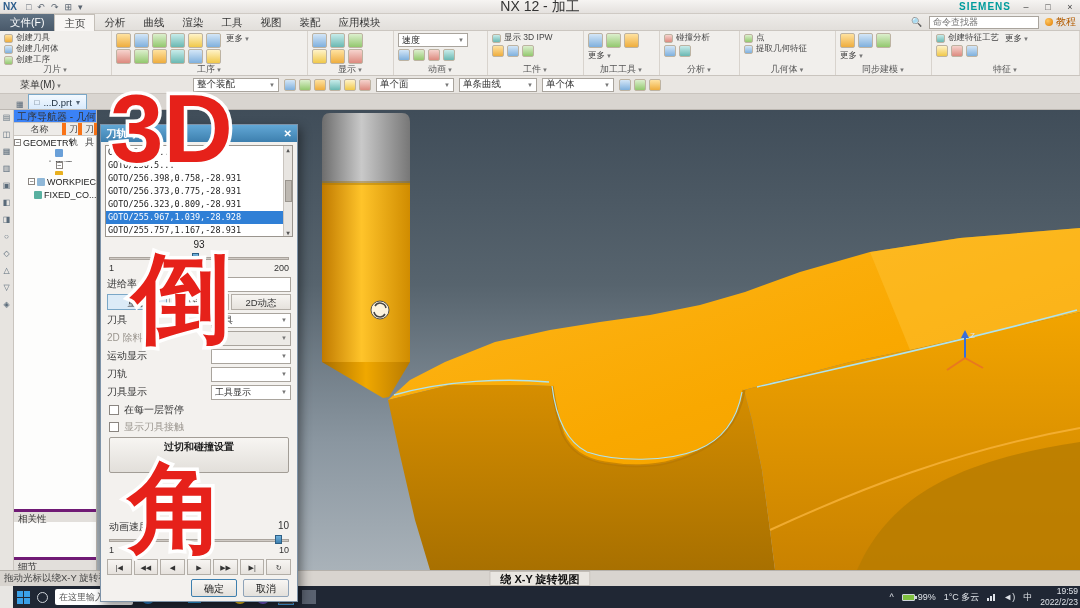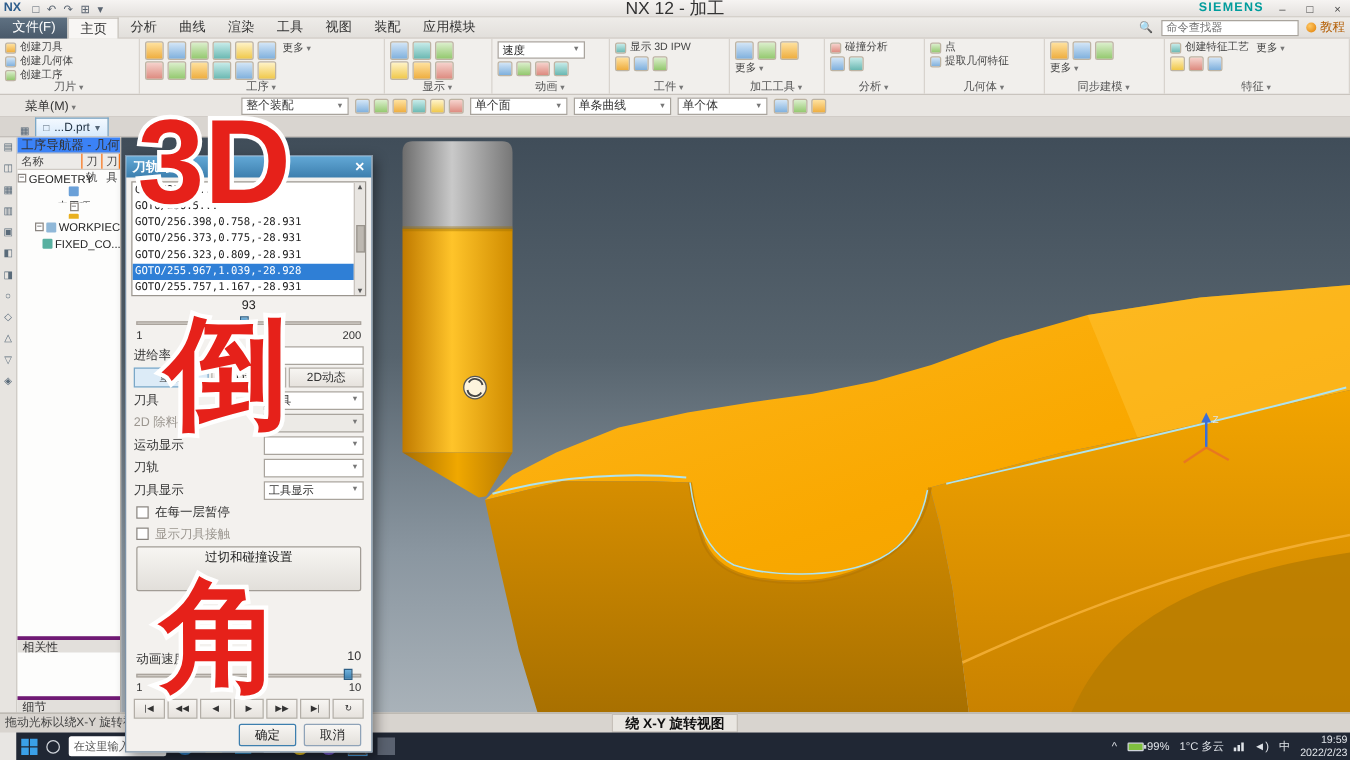--- a/index.html
+++ b/index.html
@@ -60,21 +60,21 @@
   .tiny{font-size:8px;color:#567;}
 
   
   #rail{left:0;top:110px;width:14px;height:460px;background:#e7e4e0;border-right:1px solid #c9c4be;display:flex;flex-direction:column;align-items:center;padding-top:4px;gap:9px;}
   .railic{font-size:8px;color:#5a6b7a;line-height:8px;}
 
   
   #navigator{left:14px;top:110px;width:83px;height:460px;background:#fdfdfc;border-right:1px solid #b9b4ae;display:flex;flex-direction:column;}
   #nav-title{height:13px;background:#3b82f6;font-size:10px;line-height:13px;padding-left:3px;color:#333;white-space:nowrap;overflow:hidden;border-bottom:1px solid #c9c4be;}
   #nav-cols{height:13px;background:#edebe8;border-bottom:1px solid #cfcac4;display:flex;font-size:9px;color:#444;}
-  #nav-cols span{padding-left:3px;border-right:1px solid #f97316;flex:0 0 auto;}
+  #nav-cols span{padding-left:3px;border-right:4px solid #f97316;flex:0 0 auto;text-align:center;}
   .trow{height:13px;display:flex;align-items:center;gap:2px;font-size:9px;color:#222;white-space:nowrap;overflow:hidden;}
   .trow .sq{width:8px;height:8px;border-radius:1px;flex:0 0 auto;}
   .exp{width:7px;height:7px;border:1px solid #8a8580;background:#fff;font-size:7px;line-height:5px;text-align:center;color:#333;flex:0 0 auto;}
   .ind1{padding-left:8px;flex-direction:column;} .ind2{padding-left:14px;} .ind3{padding-left:20px;}
   #nav-fill{flex:1;}
   .nav-sec{height:13px;background:#e2dfdb;border-top:3px solid #701a75;font-size:9.5px;line-height:13px;padding-left:4px;color:#333;margin-top:35px;}
 
   
   #viewport{left:97px;top:110px;width:983px;height:460px;background:linear-gradient(180deg,#404d59 0%,#57646e 38%,#8a96a0 72%,#a9b2b9 100%);}
   #viewport svg{display:block;}
@@ -132,21 +132,21 @@
   .ddrop{width:80px;height:15px;background:#fff;border:1px solid #a9a49d;display:flex;align-items:center;justify-content:space-between;font-size:9px;padding:0 3px;color:#333;flex:0 0 auto;}
   .ddrop.dis{background:#eceae6;color:#9b968f;}
   .dinput{flex:0 0 84px;height:15px;background:#fff;border:1px solid #a9a49d;}
   #dlg-tabs{display:flex;gap:2px;padding:1px 6px;height:18px;}
   .dtab{flex:1;font-size:9.5px;text-align:center;line-height:15px;border:1px solid #b3aea7;background:linear-gradient(#f7f5f2,#e6e2dd);color:#333;}
   .dtab.active{background:#dcebf7;border-color:#7aa7c7;}
   .chkrow{display:flex;align-items:center;gap:5px;padding:0 8px;height:17px;}
   .chk{width:10px;height:10px;background:#fff;border:1px solid #8a8580;}
   .chklabel{font-size:10px;color:#333;}
   .chklabel.dis{color:#9b968f;}
-  #gouge{margin:2px 8px;height:36px;background:linear-gradient(#f7f5f2,#e2dfda);border:1px solid #a29d96;border-radius:2px;font-size:10px;text-align:center;line-height:18px;color:#222;}
+  #gouge{margin:2px 8px;height:36px;background:linear-gradient(#f7f5f2,#e2dfda);border:1px solid #a29d96;border-radius:2px;font-size:10px;text-align:center;line-height:18px;color:#222;font-weight:bold;}
   #dlg-spacer{flex:1;}
   #anim-row{display:flex;justify-content:space-between;padding:0 8px;height:14px;font-size:10px;color:#333;}
   #playrow{display:flex;gap:2px;padding:2px 6px;height:20px;}
   .pbtn{flex:1;border:1px solid #b3aea7;background:linear-gradient(#f7f5f2,#e6e2dd);font-size:7px;text-align:center;line-height:15px;color:#333;}
   #okrow{display:flex;justify-content:flex-end;gap:6px;padding:2px 8px 4px 8px;}
   .dbtn{width:46px;height:18px;border:1px solid #8fa3b8;background:linear-gradient(#f8f6f3,#e3e0db);border-radius:2px;font-size:10px;text-align:center;line-height:17px;color:#222;}
   .dbtn.primary{border-color:#3d7fae;}
 
   
   #overlay{left:104px;top:40px;width:260px;height:560px;z-index:50;pointer-events:none;}

